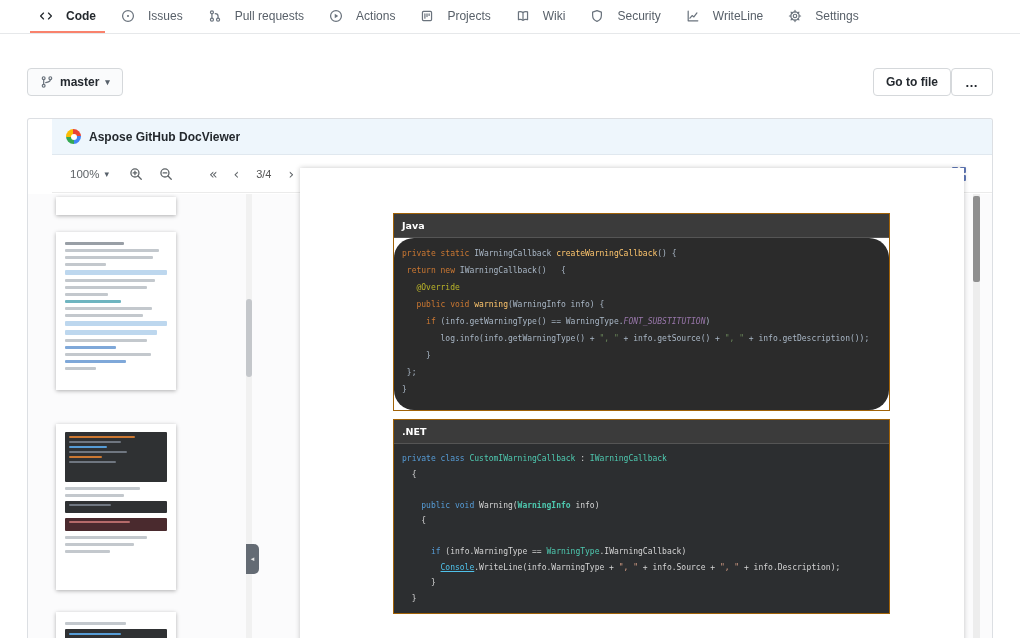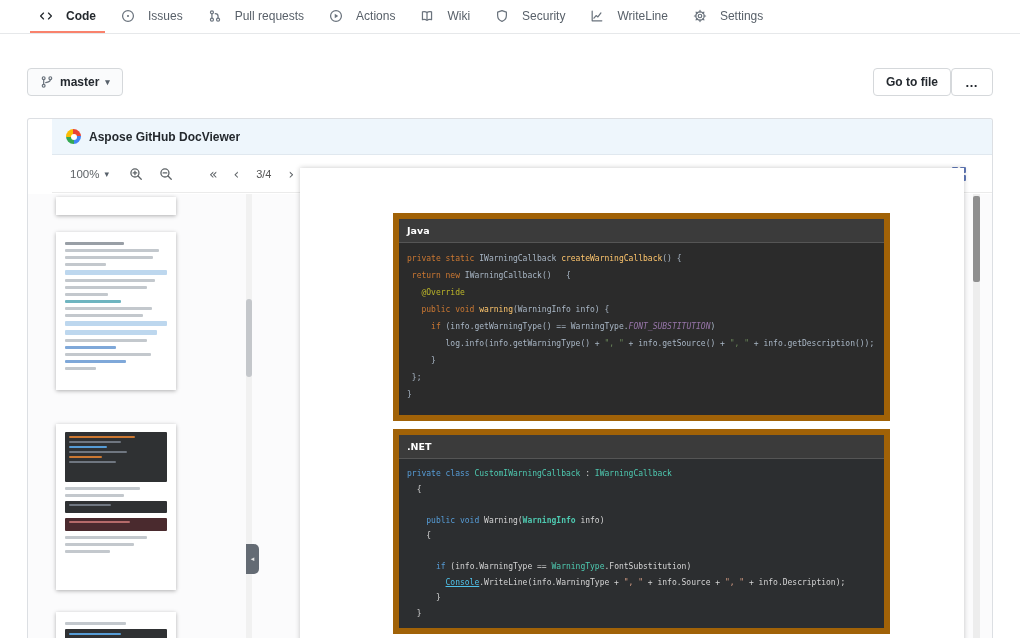--- a/index.html
+++ b/index.html
@@ -73,25 +73,25 @@
   .thumb-scrollbar{position:absolute;left:218px;top:0;bottom:0;width:6px;background:#f1f1f1;}
   .thumb-scrollbar .th{position:absolute;left:0;top:105px;width:6px;height:78px;background:#c4c7cb;border-radius:3px;cursor:pointer;}
   .collapse-handle{position:absolute;left:218px;top:350px;width:13px;height:30px;background:#646b74;
                    border-radius:0 5px 5px 0;display:flex;align-items:center;justify-content:center;
                    color:#e6e6e6;font-size:7px;cursor:pointer;}
 
   
   .doc-page{position:absolute;left:272px;top:-26px;width:664px;height:760px;background:#fff;
             box-shadow:0 0 5px rgba(0,0,0,.22);}
   .code-wrap{margin:45px 0 0 93px;width:497px;}
-  .code-block{border:6px solid #a16207;margin-bottom:8px;}
+  .code-block{border:1px solid #a16207;margin-bottom:8px;}
   .code-header{background:#3b3b3b;color:#fff;font-size:9.5px;font-weight:700;padding:6px 8px;
                border-bottom:1px solid #555;font-family:"DejaVu Sans",sans-serif;}
   .code-body{font-family:"DejaVu Sans Mono",monospace;font-size:8px;padding:7px 8px;}
-  .java .code-body{background:#2b2b2b;min-height:158px;}
+  .java .code-body{background:#2b2b2b;min-height:158px;border-radius:20px;}
   .java .code-line{line-height:17px;white-space:pre;}
   .net .code-body{background:#2c2e30;min-height:141px;}
   .net .code-line{line-height:15.5px;white-space:pre;}
 
   
   .tok-jk{color:#cc7832;} .tok-jp{color:#a9b7c6;} .tok-jf{color:#ffc66d;}
   .tok-ja{color:#bbb529;} .tok-js{color:#6a8759;} .tok-jc{color:#9876aa;font-style:italic;}
   
   .tok-nk{color:#569cd6;} .tok-np{color:#d4d4d4;} .tok-nt{color:#4ec9b0;}
   .tok-ntb{color:#4ec9b0;font-weight:700;text-align:right;} .tok-ns{color:#d69d85;}
@@ -128,20 +128,27 @@
           <path d="M4.5 5.6v4.8M11.5 10.4V8.2c0-1.7-1.3-2.8-3.2-2.8"></path>
         </svg>
       <span>Pull requests</span>
     </a>
     <a class="gh-tab">
       <svg class="ti" viewBox="0 0 16 16">
           <circle cx="8" cy="8" r="6.2"></circle>
           <path class="fl" d="M6.6 5.5l3.9 2.5-3.9 2.5z"></path>
         </svg>
       <span>Actions</span>
+    </a>
+    <a class="gh-tab">
+      <svg class="ti" viewBox="0 0 16 16">
+          <rect x="2.8" y="2.8" width="10.4" height="10.4" rx="1.2"></rect>
+          <path d="M5.6 5.5v5M8 5.5v3.2M10.4 5.5v1.8"></path>
+        </svg>
+      <span>Projects</span>
     </a>
     <a class="gh-tab">
       <svg class="ti" viewBox="0 0 16 16">
           <path d="M8 4C6.8 3 4.8 2.8 2.8 3.2v9c2-.4 4-.2 5.2.8 1.2-1 3.2-1.2 5.2-.8v-9C11.2 2.8 9.2 3 8 4z"></path>
           <path d="M8 4v8.5"></path>
         </svg>
       <span>Wiki</span>
     </a>
     <a class="gh-tab">
       <svg class="ti" viewBox="0 0 16 16">
@@ -322,21 +329,21 @@
 
           <div class="code-block net">
             <div class="code-header">.NET</div>
             <div class="code-body" id="net-code">
                 <div class="code-line"><span class="tok-nk">private class </span><span class="tok-nt">CustomIWarningCallback</span><span class="tok-np"> : </span><span class="tok-nt">IWarningCallback</span></div>
                 <div class="code-line"><span class="tok-np">  {</span></div>
                 <div class="code-line">&nbsp;</div>
                 <div class="code-line"><span class="tok-np">    </span><span class="tok-nk">public void </span><span class="tok-np">Warning(</span><span class="tok-ntb">WarningInfo</span><span class="tok-np"> info)</span></div>
                 <div class="code-line"><span class="tok-np">    {</span></div>
                 <div class="code-line">&nbsp;</div>
-                <div class="code-line"><span class="tok-np">      </span><span class="tok-nk">if </span><span class="tok-np">(info.WarningType == </span><span class="tok-nt">WarningType</span><span class="tok-np">.FontSubstitution)</span></div>
+                <div class="code-line"><span class="tok-np">      </span><span class="tok-nk">if </span><span class="tok-np">(info.WarningType == </span><span class="tok-nt">WarningType</span><span class="tok-np">.IWarningCallback)</span></div>
                 <div class="code-line"><span class="tok-np">        </span><span class="tok-nu">Console</span><span class="tok-np">.WriteLine(info.WarningType + </span><span class="tok-ns">", "</span><span class="tok-np"> + info.Source + </span><span class="tok-ns">", "</span><span class="tok-np"> + info.Description);</span></div>
                 <div class="code-line"><span class="tok-np">      }</span></div>
                 <div class="code-line"><span class="tok-np">  }</span></div>
               </div>
           </div>
 
         </div>
       </div>
 
       <div class="doc-scrollbar">

